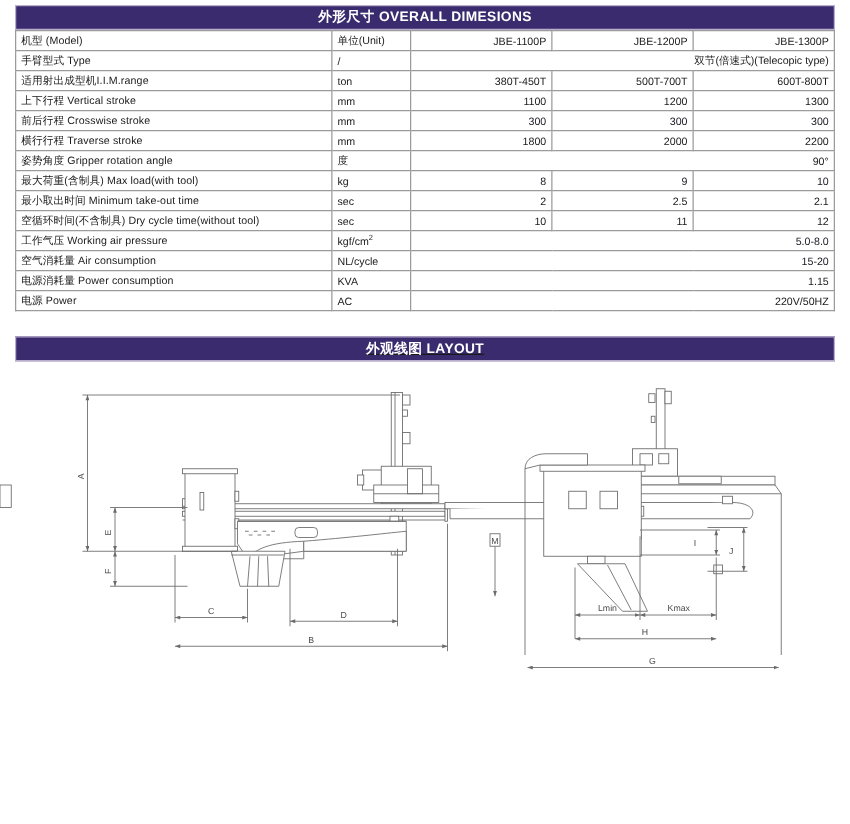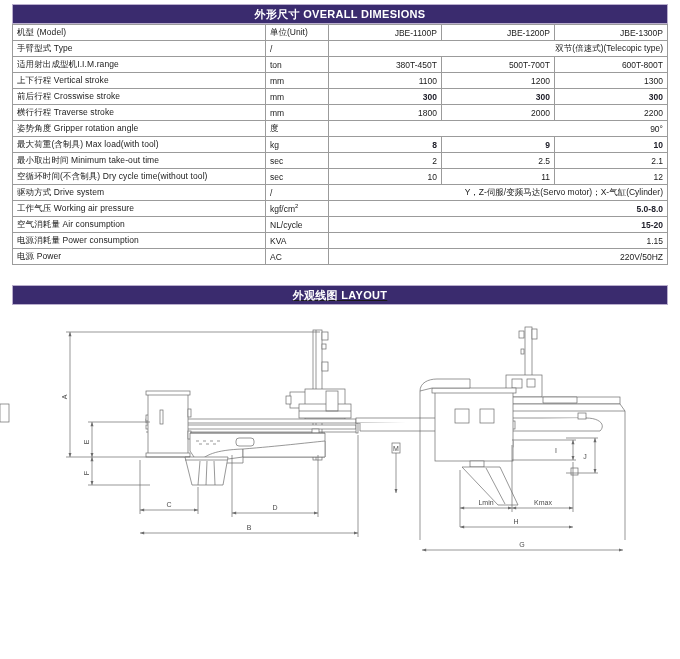--- a/index.html
+++ b/index.html
@@ -60,21 +60,21 @@
     letter-spacing: .1px;
   }
   td.unit {
     text-align: left;
     width: 63px;
   }
   td.val {
     text-align: right;
   }
   td.bold {
-    font-weight: bold;
+    font-weight: normal;
     color: #20202b;
   }
   .sup { font-size: 6px; vertical-align: super; }
 
   
   .layout-banner-wrap { margin: 20px 12px 0 12px; text-decoration: underline; }
   .drawing {
     margin: 0;
     position: relative;
     width: 680px;
@@ -168,25 +168,20 @@
         </tr>
 
         <tr>
           <td class="lbl">空循环时间(不含制具) Dry cycle time(without tool)</td>
           <td class="unit">sec</td>
           <td class="val">10</td>
           <td class="val">11</td>
           <td class="val">12</td>
         </tr>
 
-        <tr>
-          <td class="lbl">驱动方式 Drive system</td>
-          <td class="unit">/</td>
-          <td class="val" colspan="3">Y，Z-伺服/变频马达(Servo motor)；X-气缸(Cylinder)</td>
-        </tr>
 
         <tr>
           <td class="lbl">工作气压 Working air pressure</td>
           <td class="unit">kgf/cm<span class="sup">2</span></td>
           <td class="val bold" colspan="3">5.0-8.0</td>
         </tr>
 
         <tr>
           <td class="lbl">空气消耗量 Air consumption</td>
           <td class="unit">NL/cycle</td>

